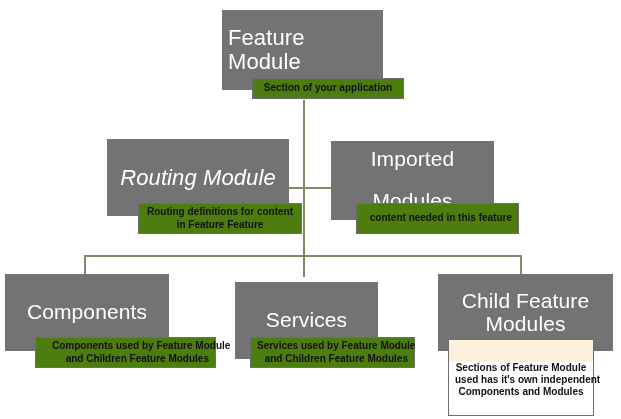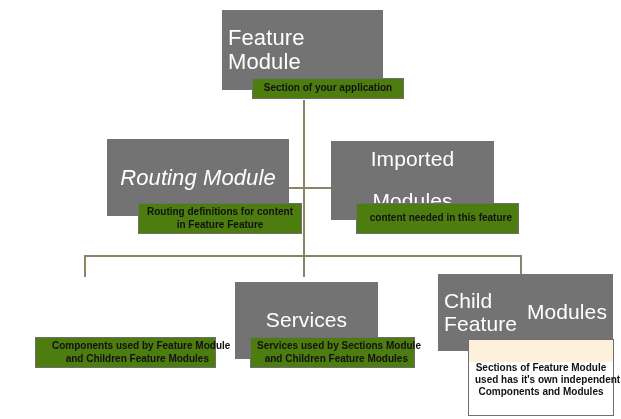--- a/index.html
+++ b/index.html
@@ -99,36 +99,39 @@
   </div>
 
   <div class="node" style="left:331px; top:141px; width:163px; height:79px; font-size:21px; flex-direction:column;gap:19px;">
     <span>Imported</span>
     <span>Modules</span>
   </div>
   <div class="caption" style="left:356px; top:203px; width:163px; height:31px;">
     <span class="cap-line">content needed in this feature</span>
   </div>
 
+  <div class="node" style="left:5px; top:274px; width:164px; height:77px; font-size:21px;">
+    <span>Components</span>
+  </div>
   <div class="caption" style="left:35px; top:337px; width:181px; height:31px;padding-left:16px;">
     <span class="cap-line">Components used by Feature Module</span>
     <span class="cap-line">and Children Feature Modules</span>
   </div>
 
   <div class="node" style="left:223px; top:282px; width:143px; height:77px; font-size:21px;margin-left:12px;">
     <span>Services</span>
   </div>
   <div class="caption" style="left:250px; top:337px; width:165px; height:31px;">
-    <span class="cap-line">Services used by Sections Module</span>
+    <span class="cap-line">Services used by Feature Module</span>
     <span class="cap-line">and Children Feature Modules</span>
   </div>
 
-  <div class="node" style="left:438px; top:274px; width:175px; height:77px; font-size:21px; ">
+  <div class="node" style="left:438px; top:274px; width:175px; height:77px; font-size:21px; flex-direction:column;">
     <span>Child Feature</span>
     <span>Modules</span>
   </div>
-  <div class="caption two-tone" style="left:468px; top:339px; width:146px; height:77px;">
+  <div class="caption two-tone" style="left:448px; top:339px; width:146px; height:77px;">
     <span class="cap-line">Sections of Feature Module</span>
     <span class="cap-line">used has it's own independent</span>
     <span class="cap-line">Components and Modules</span>
   </div>
 
 </div>
 
 </body></html>

